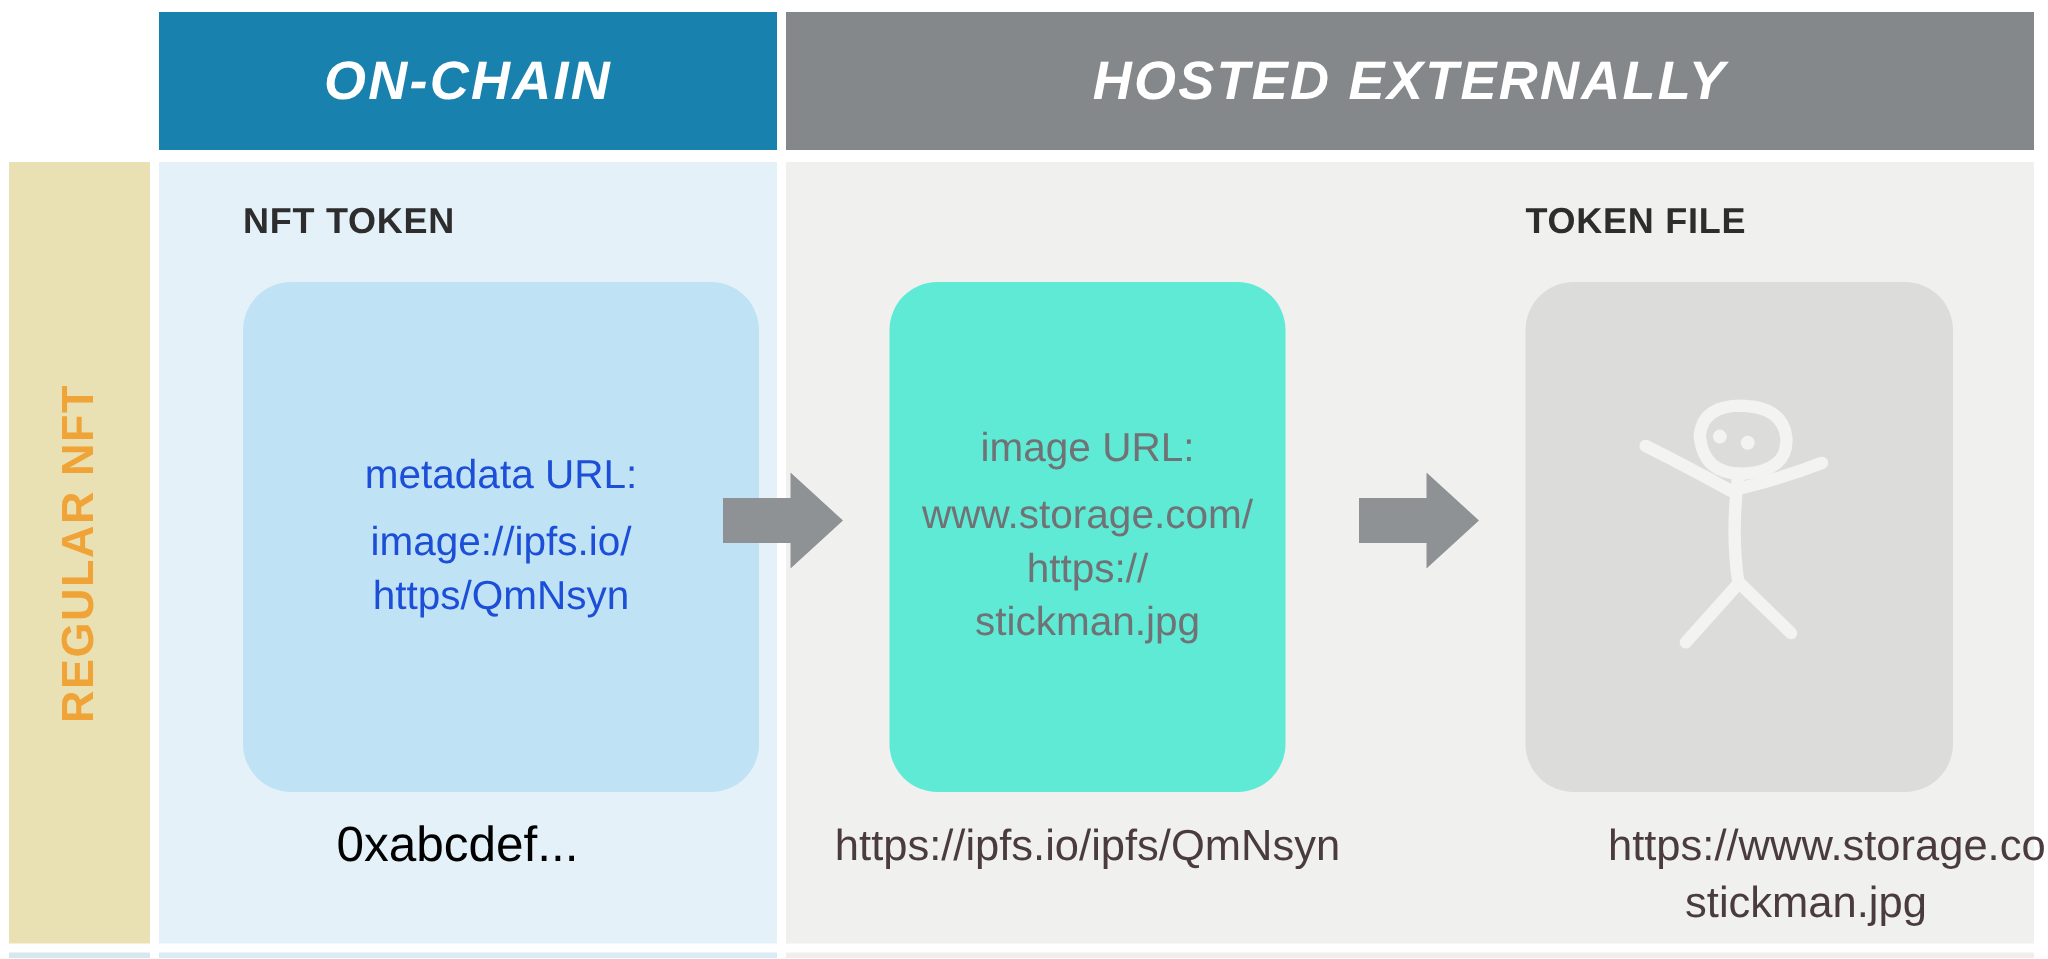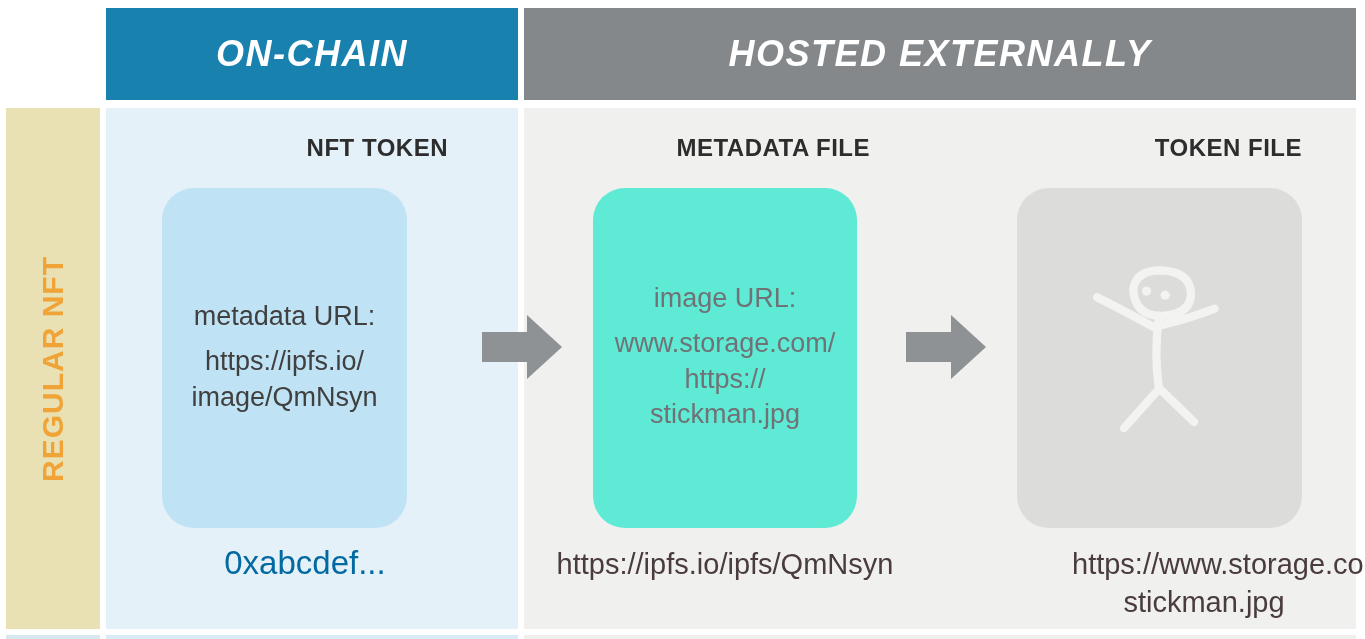--- a/index.html
+++ b/index.html
@@ -15,36 +15,36 @@
   
   .rowlabel{position:absolute;left:6px;top:108px;width:94px;height:521px;background:#e9e1b3;
             display:flex;align-items:center;justify-content:center;}
   .rowlabel span{writing-mode:vertical-rl;transform:rotate(180deg);
                  color:#f0a437;font-weight:bold;font-size:30px;letter-spacing:1px;white-space:nowrap;}
   
   .panel{position:absolute;top:108px;height:521px;}
   .panel-onchain{left:106px;width:412px;background:#e5f1f9;}
   .panel-hosted{left:524px;width:832px;background:#f0f0ef;}
   
-  .colhead{position:absolute;top:26px;text-align:right;font-weight:bold;font-size:24px;
+  .colhead{position:absolute;top:26px;text-align:left;font-weight:bold;font-size:24px;
            color:#2d2d2d;letter-spacing:0.5px;}
   .colhead.nft{left:56px;width:286px;}
   .colhead.meta{left:60px;width:286px;}
   .colhead.img{left:493px;width:285px;}
   
   .box{position:absolute;top:80px;height:340px;border-radius:32px;
        display:flex;flex-direction:column;align-items:center;justify-content:center;text-align:center;}
-  .box-token{left:56px;width:245px;background:#bfe3f4;color:#404040;}
+  .box-token{left:56px;width:344px;background:#bfe3f4;color:#1d4ed8;}
   .box-meta{left:69px;width:264px;background:#5eead4;color:#707275;}
   .box-img{left:493px;width:285px;background:#dcdcdb;}
   .box .label{font-size:27px;margin-bottom:12px;}
   .box .url{font-size:27px;line-height:1.32;}
   
   .caption{position:absolute;top:438px;text-align:center;font-size:29px;color:#4a3c3e;line-height:1.3;}
-  .caption.addr{left:56px;width:286px;color:#0369a1;font-size:33px;top:434px;}
+  .caption.addr{left:56px;width:286px;color:#000000;font-size:33px;top:434px;}
   .caption.meta-url{left:26px;width:350px;}
   .caption.img-url{left:548px;width:264px;}
   
   .arrow{position:absolute;top:315px;width:80px;height:64px;}
   .arrow-1{left:482px;}
   .arrow-2{left:906px;}
   
   .stick{width:168px;height:196px;margin-top:-6px;}
   
   .strip{position:absolute;top:635px;height:4px;}
@@ -62,29 +62,28 @@
 
   <div class="rowlabel">
     <span>REGULAR NFT</span>
   </div>
 
   <div class="panel panel-onchain">
     <div class="colhead nft">NFT TOKEN</div>
     <div class="box box-token">
       <div class="label">metadata URL:</div>
       <div class="url">
-        <div>https://ipfs.io/</div>
-        <div>image/QmNsyn</div>
+        <div>image://ipfs.io/</div>
+        <div>https/QmNsyn</div>
       </div>
     </div>
     <div class="caption addr">0xabcdef...</div>
   </div>
 
   <div class="panel panel-hosted">
-    <div class="colhead meta">METADATA FILE</div>
     <div class="box box-meta">
       <div class="label">image URL:</div>
       <div class="url">
         <div>www.storage.com/</div>
         <div>https://</div>
         <div>stickman.jpg</div>
       </div>
     </div>
     <div class="caption meta-url">https://ipfs.io/ipfs/QmNsyn</div>
 

